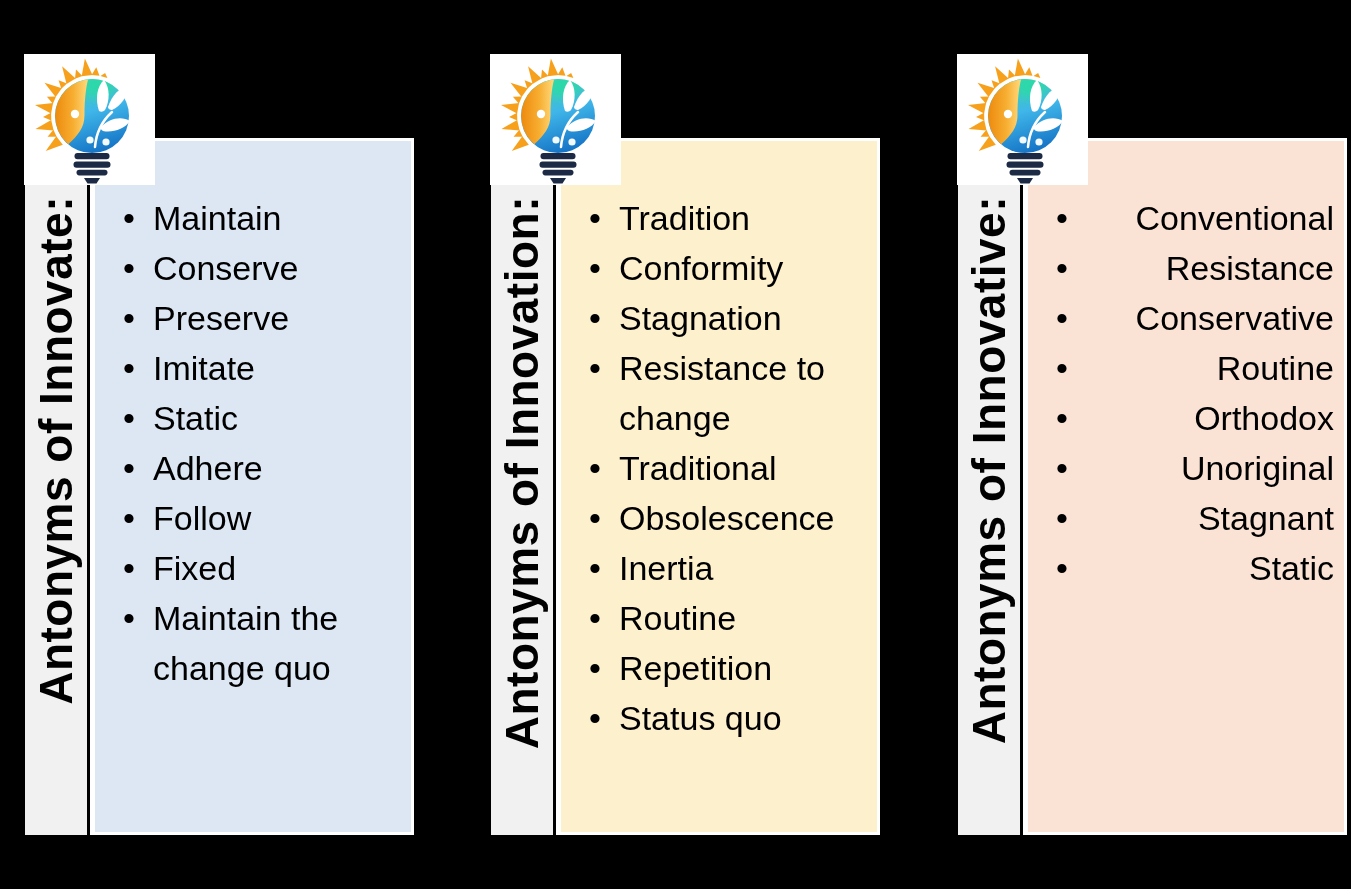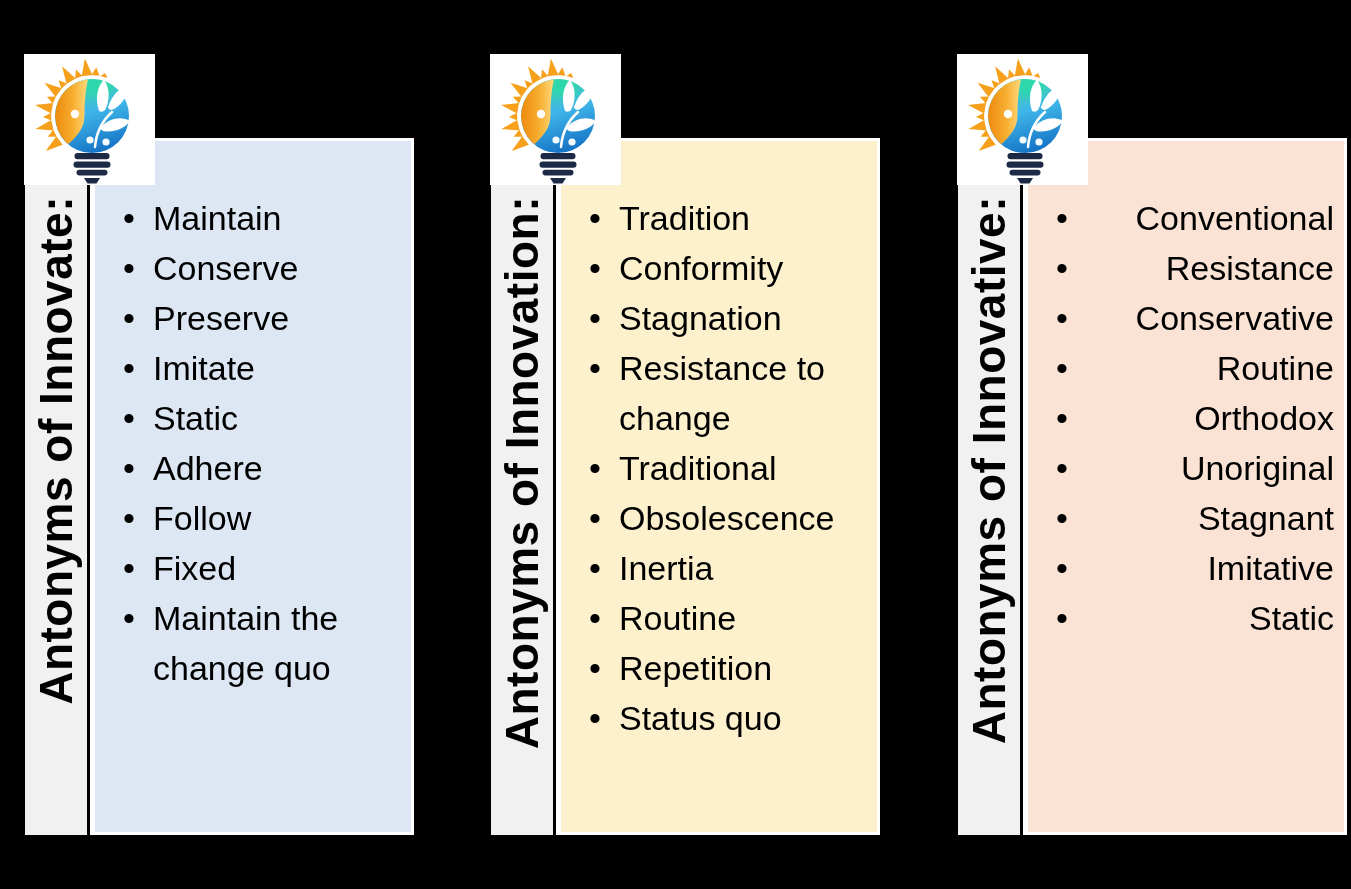--- a/index.html
+++ b/index.html
@@ -200,21 +200,20 @@
     <div class="vtitle-bar"></div>
     <div class="word-panel" style="background: rgb(250, 227, 213);">
       <ul class="word-list">
           <li>Conventional</li>
           <li>Resistance</li>
           <li>Conservative</li>
           <li>Routine</li>
           <li>Orthodox</li>
           <li>Unoriginal</li>
           <li>Stagnant</li>
-          <li>Imitative</li>
           <li>Static</li>
         </ul>
     </div>
     <div class="logo-box">
       <svg viewBox="0 0 131 131">
           <use href="#bulb-logo"></use>
         </svg>
     </div>
     <div class="vtitle">
       <span>Antonyms of Innovative:</span>

